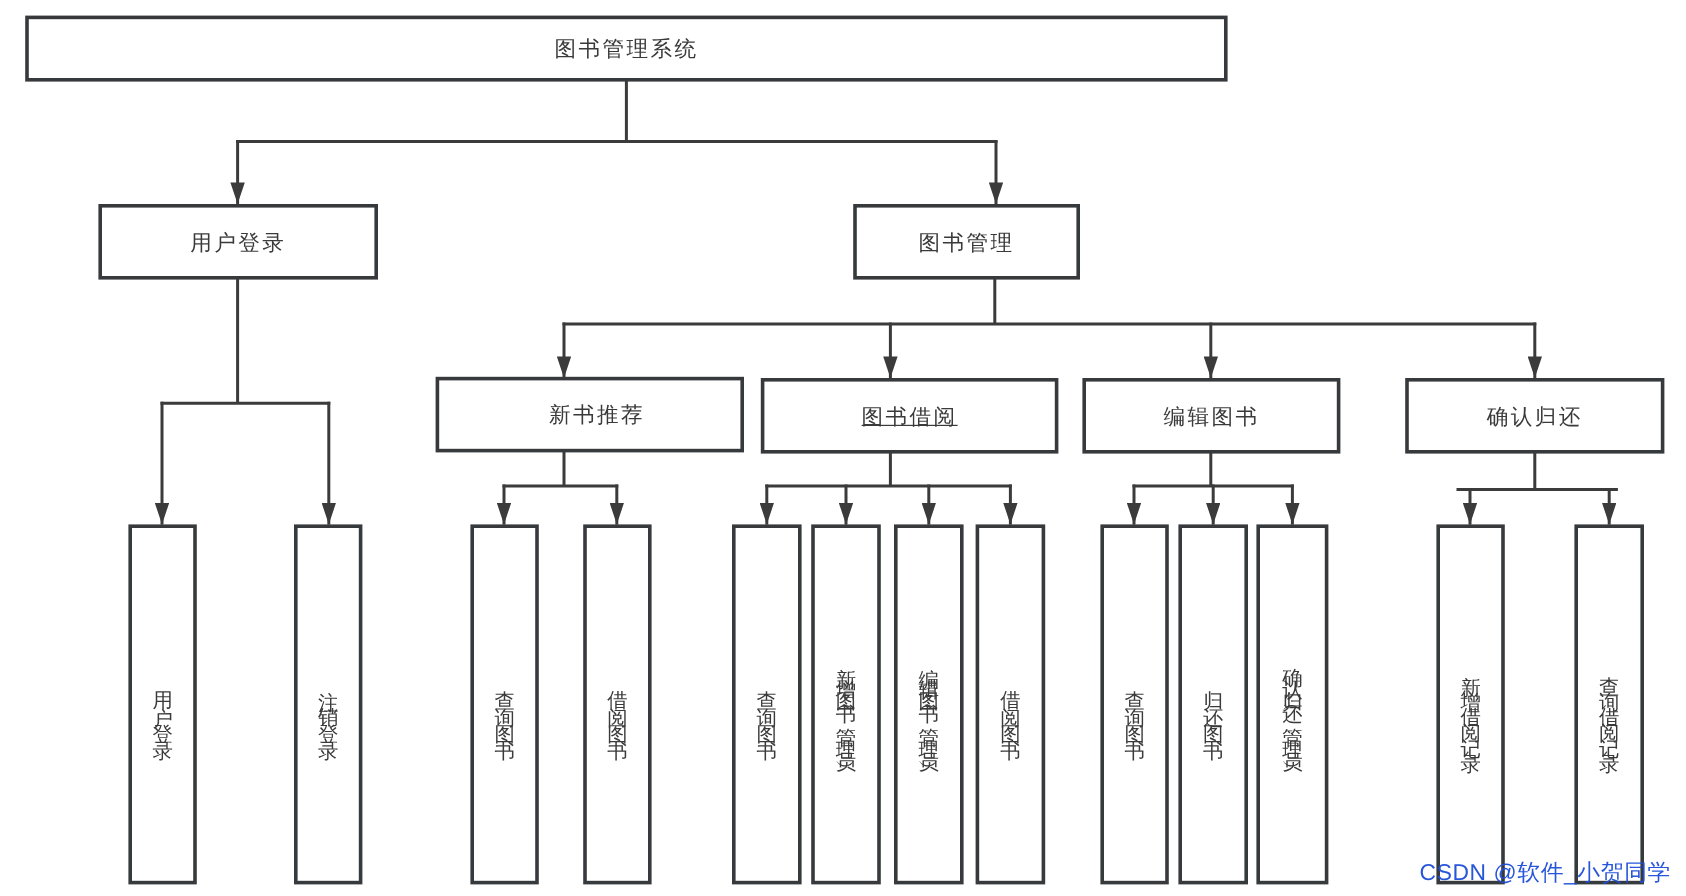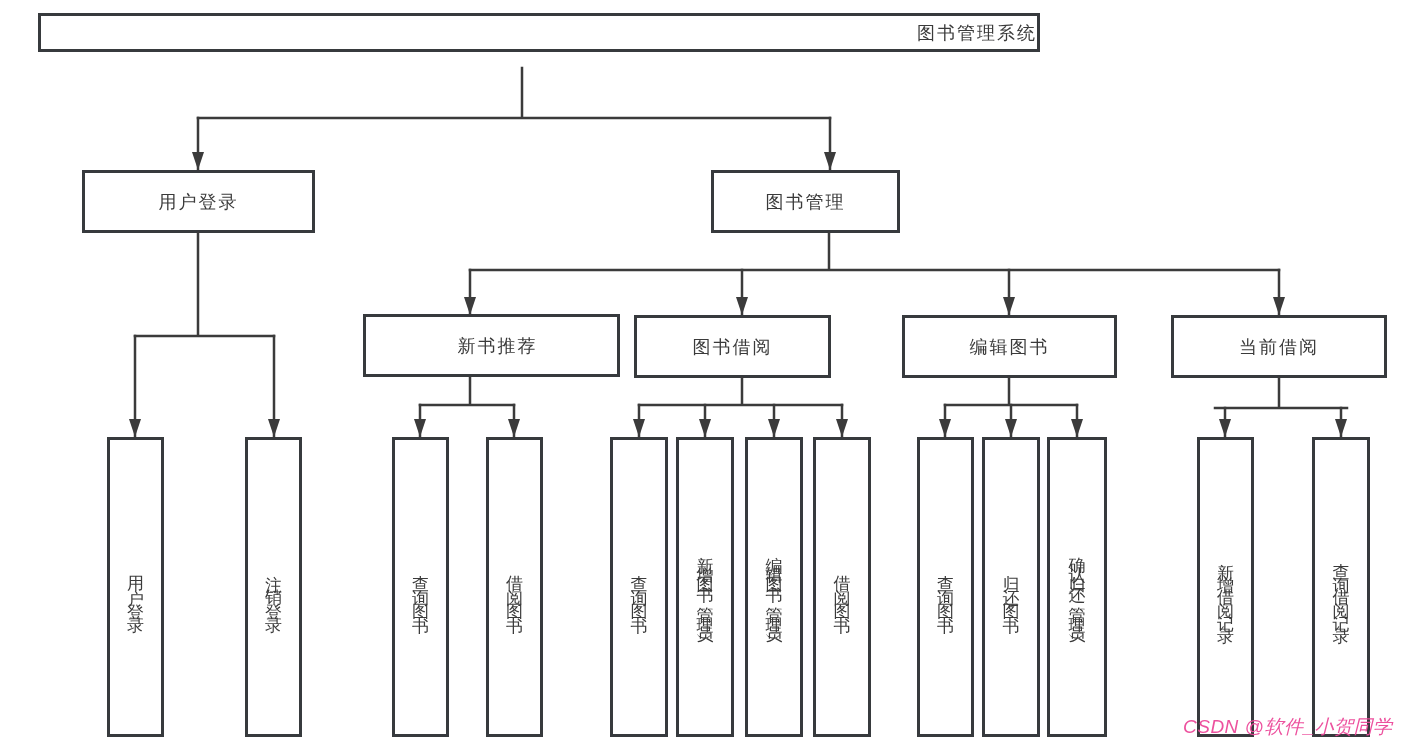--- a/index.html
+++ b/index.html
@@ -22,52 +22,51 @@
     padding-top:6px;
   }
   .leaf .label.tight{letter-spacing:10px;padding-top:2px;}
   .leaf .label.mid{letter-spacing:13px;padding-top:4px;}
   svg.connectors{
     position:absolute;left:0;top:0;width:1405px;height:747px;
     pointer-events:none;z-index:3;
   }
   .watermark{
     position:absolute;left:1183px;top:714px;z-index:6;
-    font-size:19px;letter-spacing:0.5px;color:#ec4899;opacity:0.95;
+    font-size:19px;letter-spacing:0.5px;color:#1d4ed8;opacity:0.95;
     white-space:nowrap;
-    font-style:italic;
   }
 </style>
 </head>
 <body>
 
 <div class="canvas">
 
-  <div class="box hbox" style="left:38px;top:13px;width:1002px;height:39px;justify-content:flex-end;">
+  <div class="box hbox" style="left:21px;top:13px;width:1002px;height:55px;">
     <span class="label">图书管理系统</span>
   </div>
 
   <div class="box hbox" style="left:82px;top:170px;width:233px;height:63px;">
     <span class="label">用户登录</span>
   </div>
   <div class="box hbox" style="left:711px;top:170px;width:189px;height:63px;">
     <span class="label">图书管理</span>
   </div>
 
   <div class="box hbox" style="left:363px;top:314px;width:257px;height:63px;padding-left:12px;">
     <span class="label">新书推荐</span>
   </div>
-  <div class="box hbox" style="left:634px;top:315px;width:197px;height:63px;">
+  <div class="box hbox" style="left:634px;top:315px;width:248px;height:63px;text-decoration:underline;">
     <span class="label">图书借阅</span>
   </div>
   <div class="box hbox" style="left:902px;top:315px;width:215px;height:63px;">
     <span class="label">编辑图书</span>
   </div>
   <div class="box hbox" style="left:1171px;top:315px;width:216px;height:63px;">
-    <span class="label">当前借阅</span>
+    <span class="label">确认归还</span>
   </div>
 
   <div class="box leaf" style="left:107px;top:437px;width:57px;height:300px;">
     <span class="label">用户登录</span>
   </div>
   <div class="box leaf" style="left:245px;top:437px;width:57px;height:300px;">
     <span class="label">注销登录</span>
   </div>
 
   <div class="box leaf" style="left:392px;top:437px;width:57px;height:300px;">

